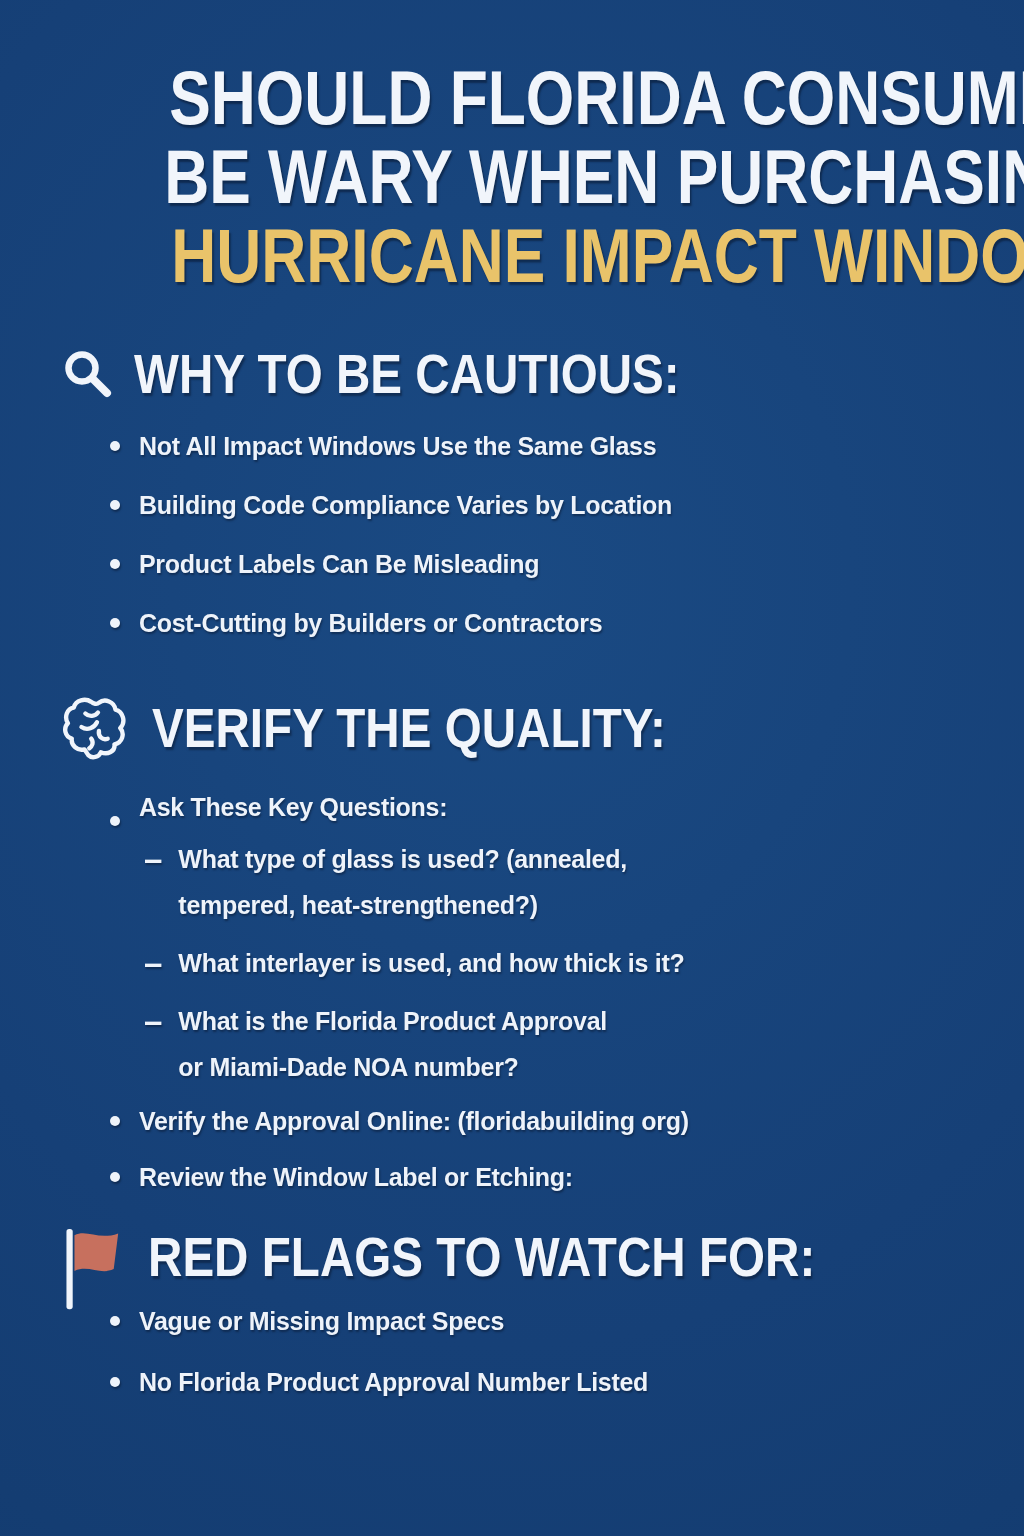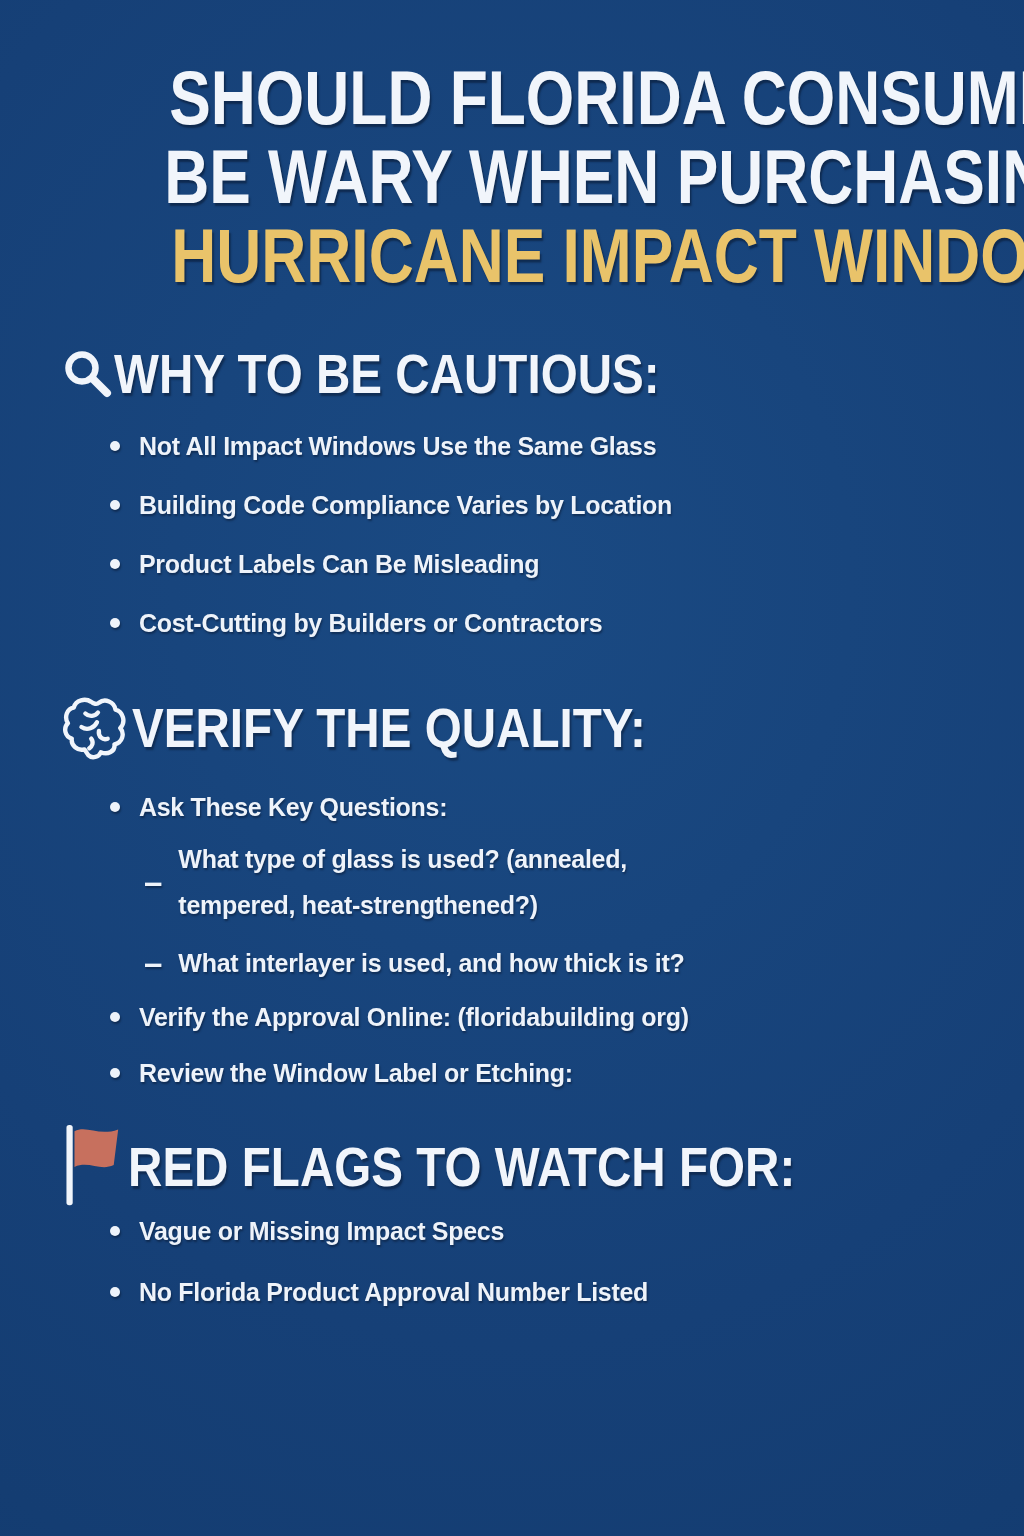--- a/index.html
+++ b/index.html
@@ -30,36 +30,37 @@
     color: #f1f5fb;
     text-shadow: 2px 3px 2px rgba(8,22,45,0.55);
     white-space: nowrap;
   }
   .title-line .cond { display: inline-block; transform: scaleX(0.82); transform-origin: 50% 50%; }
   .title-line.gold { color: #e9c36a; }
   
   .sec-head {
     display: flex;
     align-items: center;
+    gap: 20px;
     margin-bottom: 24px;
   }
   .sec-head h2 {
     margin: 0;
     font-size: 56px;
     line-height: 58px;
     font-weight: 700;
     color: #f1f5fb;
     text-shadow: 2px 3px 2px rgba(8,22,45,0.5);
     white-space: nowrap;
   }
   .sec-head h2 .cond { display: inline-block; transform: scaleX(0.85); transform-origin: 0 50%; }
   .sec-icon { flex: 0 0 auto; display: block; }
   .sec-head.flags { align-items: flex-start; margin-bottom: 16px; }
   .sec-head.flags .sec-icon { margin-bottom: -34px; }
-  .sec-head.flags h2 { margin-top: 16px; }
+  .sec-head.flags h2 { margin-top: 2px; }
   
   ul { list-style: none; margin: 0; padding: 0 0 0 48px; }
   li.item { display: flex; align-items: flex-start; margin-bottom: 21px; }
   .dot {
     flex: 0 0 auto;
     width: 10px; height: 10px;
     border-radius: 50%;
     background: #eef3fa;
     margin: 14px 19px 0 0;
     box-shadow: 1px 2px 2px rgba(8,22,45,0.5);
@@ -67,23 +68,23 @@
   .li-text {
     font-size: 25px;
     line-height: 38px;
     font-weight: 700;
     letter-spacing: -0.3px;
     color: #eef3fa;
     text-shadow: 1px 2px 2px rgba(8,22,45,0.5);
     white-space: pre-line;
   }
   li.block { display: block; margin-bottom: 8px; }
-  li.block .row { display: flex; align-items: flex-start; margin-top: 28px; }
+  li.block .row { display: flex; align-items: flex-end; margin-top: 28px; }
   ul.sub { padding: 10px 0 0 34px; }
-  ul.sub li { display: flex; align-items: center; margin-bottom: 12px; }
+  ul.sub li { display: flex; align-items: flex-start; margin-bottom: 12px; }
   ul.sub li::before {
     content: "\2013";
     font-size: 33px;
     line-height: 46px;
     font-weight: 700;
     margin-right: 16px;
     color: #eef3fa;
     text-shadow: 1px 2px 2px rgba(8,22,45,0.5);
   }
   ul.sub .li-text { line-height: 46px; }
@@ -151,20 +152,24 @@
           <span class="li-text">Ask These Key Questions:</span>
         </div>
         <ul class="sub">
           <li>
               <span class="li-text">What type of glass is used? (annealed,
 tempered, heat-strengthened?)</span>
             </li>
           <li>
               <span class="li-text">What interlayer is used, and how thick is it?</span>
             </li>
+          <li>
+              <span class="li-text">What is the Florida Product Approval
+or Miami-Dade NOA number?</span>
+            </li>
         </ul>
       </li>
       <li class="item">
           <span class="dot"></span>
           <span class="li-text">Verify the Approval Online: (floridabuilding org)</span>
         </li>
       <li class="item">
           <span class="dot"></span>
           <span class="li-text">Review the Window Label or Etching:</span>
         </li>

